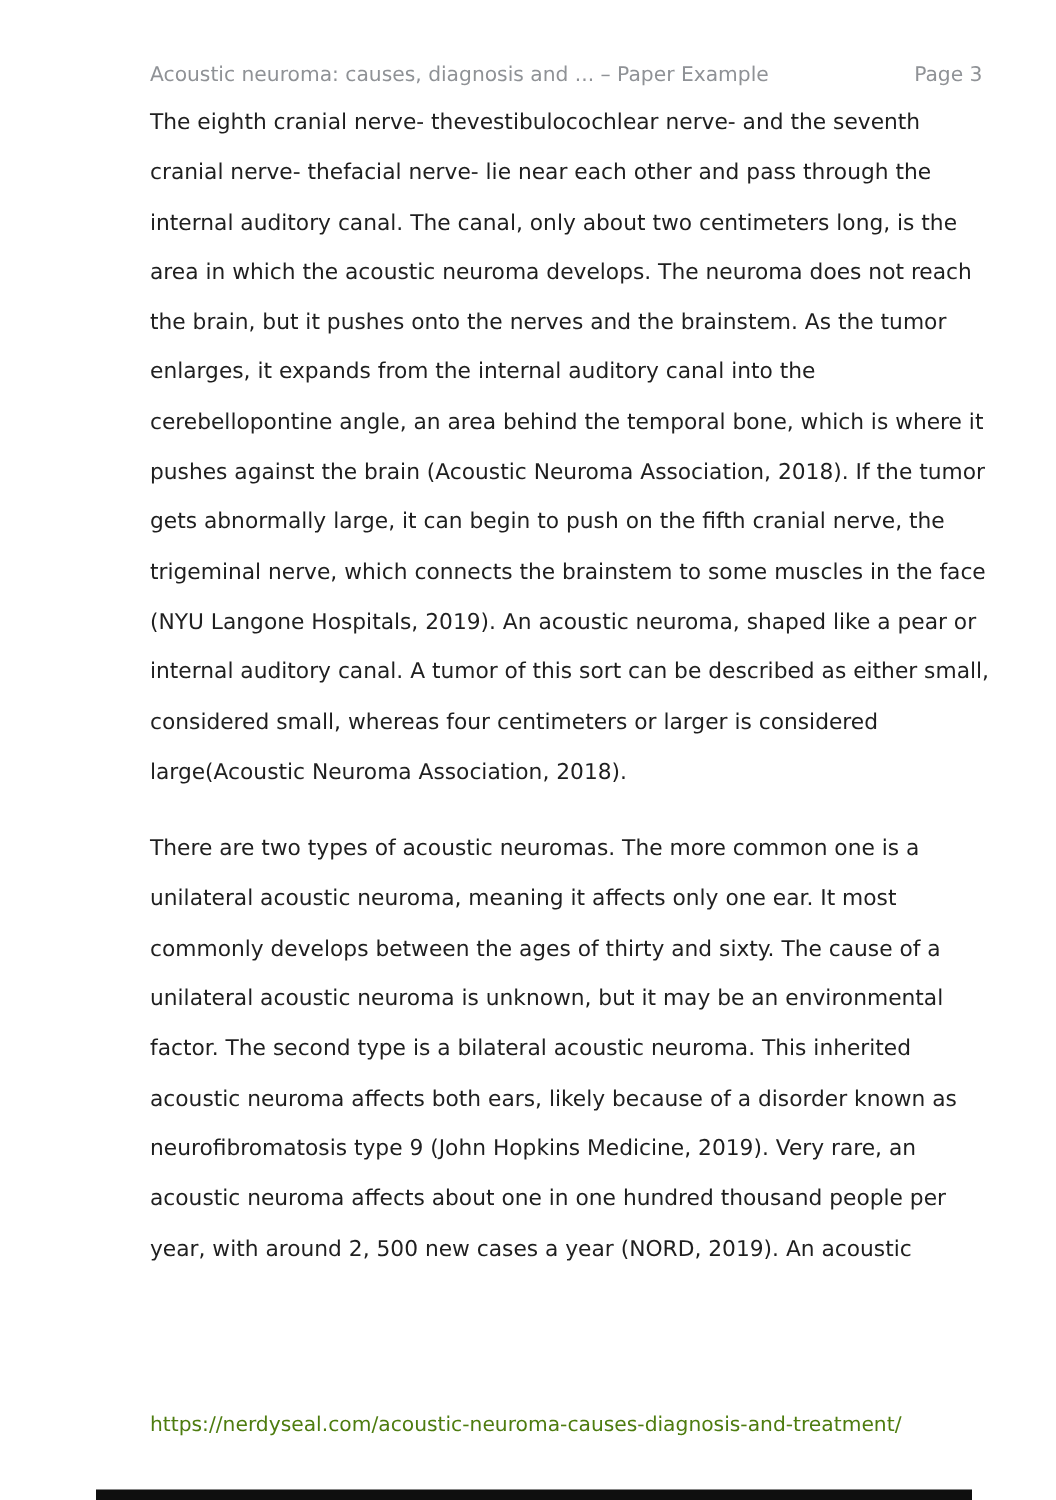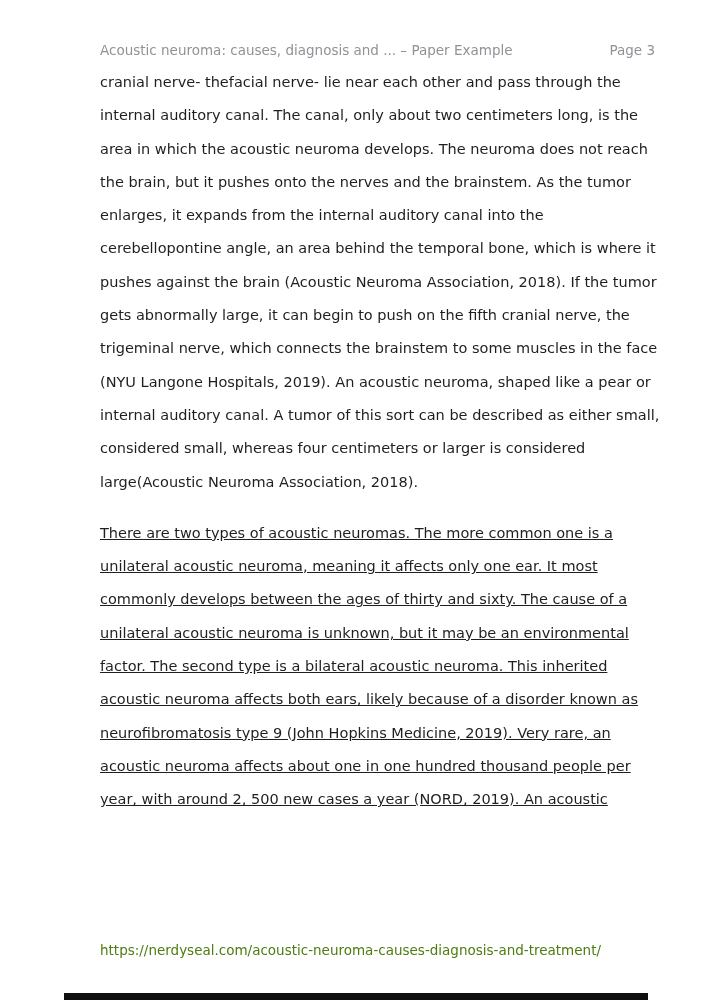--- a/index.html
+++ b/index.html
@@ -30,21 +30,21 @@
     white-space: nowrap;
   }
   .content {
     position: absolute;
     top: 66px;
     left: 100px;
     width: 564px;
     color: #1f1f1f;
     font-size: 14.5px;
   }
-  .paragraph + .paragraph { margin-top: 18px; text-decoration: underline; }
+  .paragraph + .paragraph { margin-top: 18px; }
   .line {
     height: 33.3px;
     line-height: 33.3px;
     white-space: nowrap;
   }
   .footer {
     position: absolute;
     top: 940px;
     left: 100px;
     font-size: 13.5px;
@@ -66,20 +66,21 @@
 
 <div class="page">
 
   <div class="header">
     <span class="title">Acoustic neuroma: causes, diagnosis and ... – Paper Example</span>
     <span class="pagenum">Page 3</span>
   </div>
 
   <div class="content">
     <div class="paragraph">
+        <div class="line">The eighth cranial nerve- thevestibulocochlear nerve- and the seventh</div>
         <div class="line">cranial nerve- thefacial nerve- lie near each other and pass through the</div>
         <div class="line">internal auditory canal. The canal, only about two centimeters long, is the</div>
         <div class="line">area in which the acoustic neuroma develops. The neuroma does not reach</div>
         <div class="line">the brain, but it pushes onto the nerves and the brainstem. As the tumor</div>
         <div class="line">enlarges, it expands from the internal auditory canal into the</div>
         <div class="line">cerebellopontine angle, an area behind the temporal bone, which is where it</div>
         <div class="line">pushes against the brain (Acoustic Neuroma Association, 2018). If the tumor</div>
         <div class="line">gets abnormally large, it can begin to push on the fifth cranial nerve, the</div>
         <div class="line">trigeminal nerve, which connects the brainstem to some muscles in the face</div>
         <div class="line">(NYU Langone Hospitals, 2019). An acoustic neuroma, shaped like a pear or</div>

